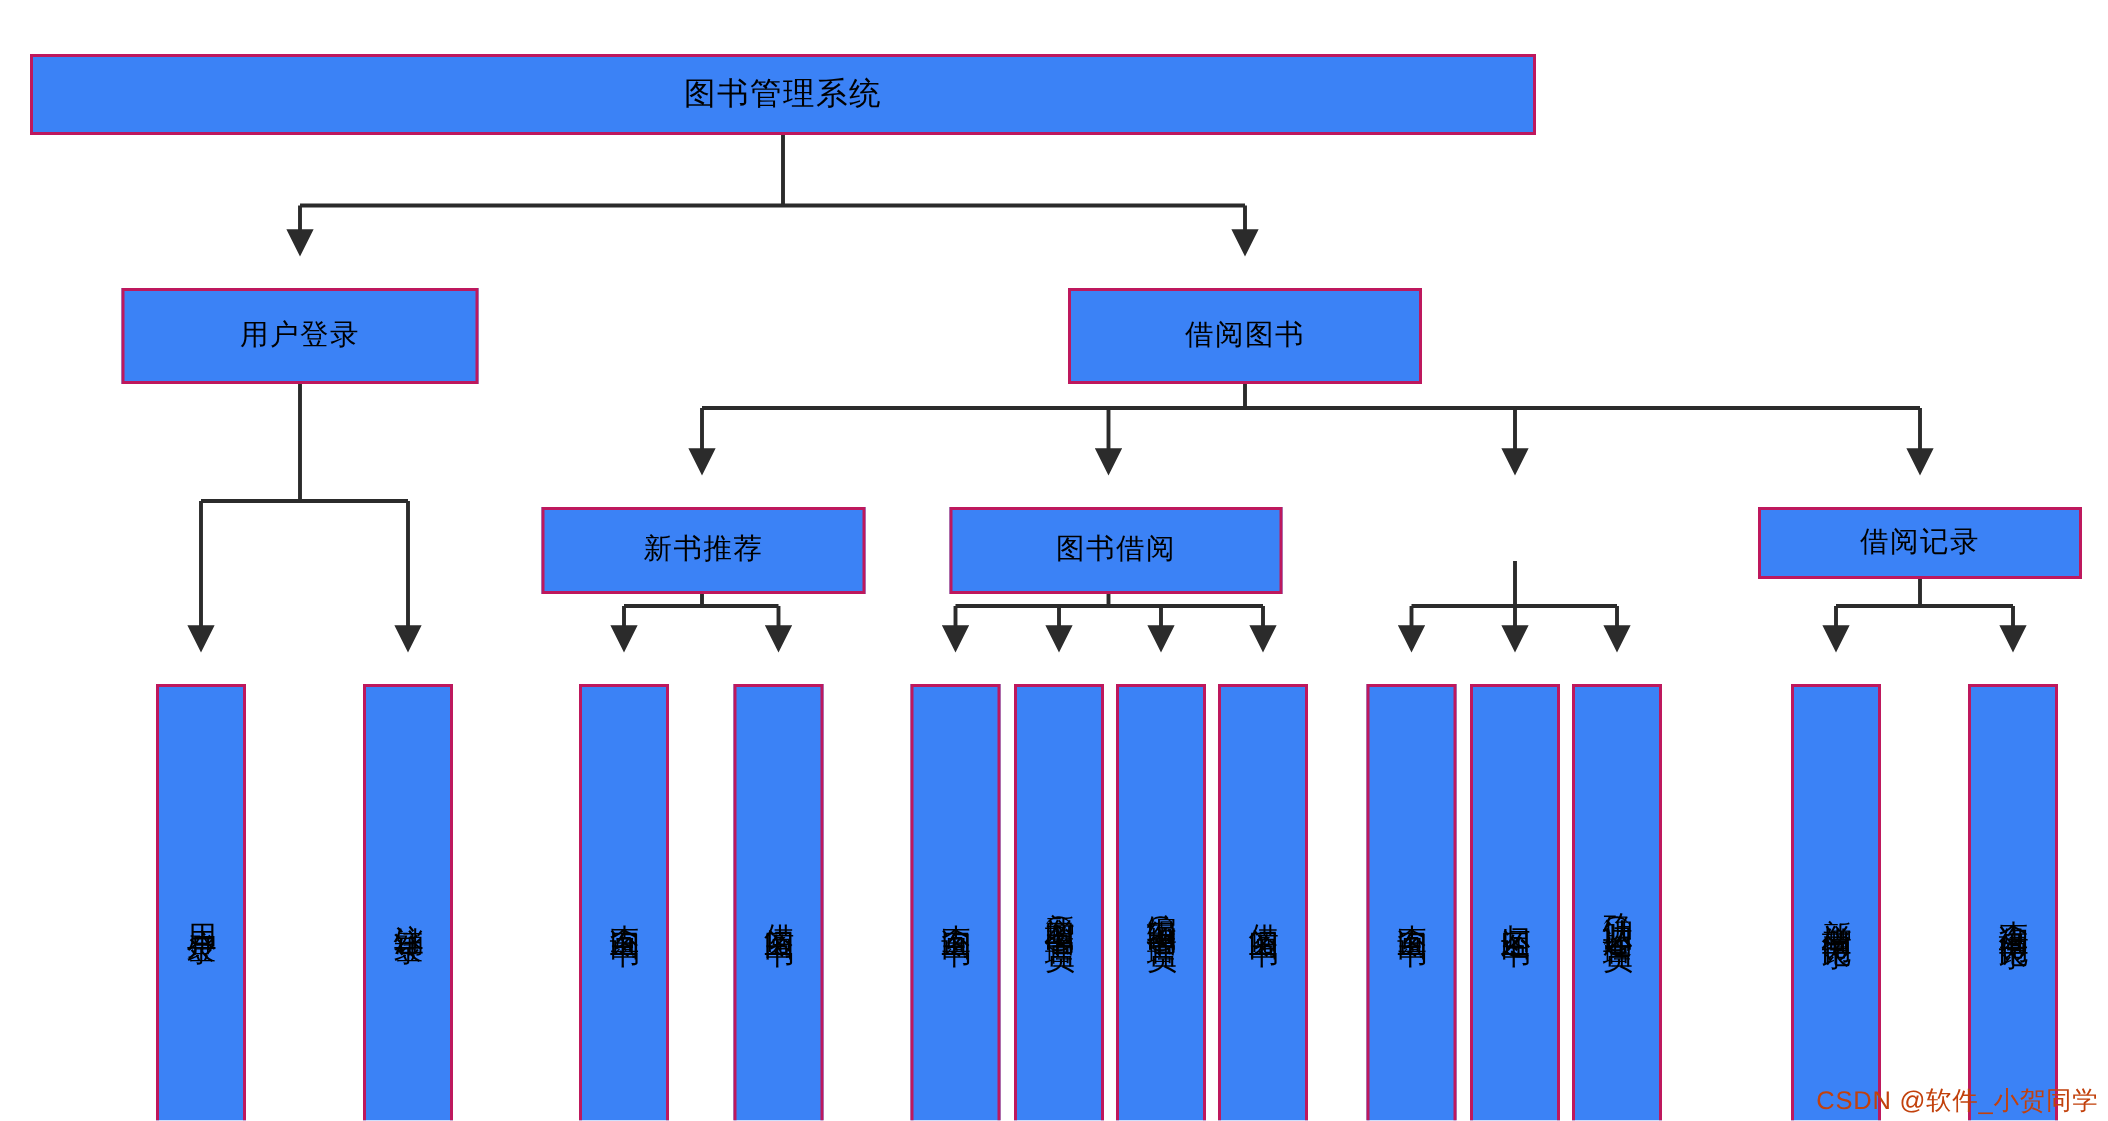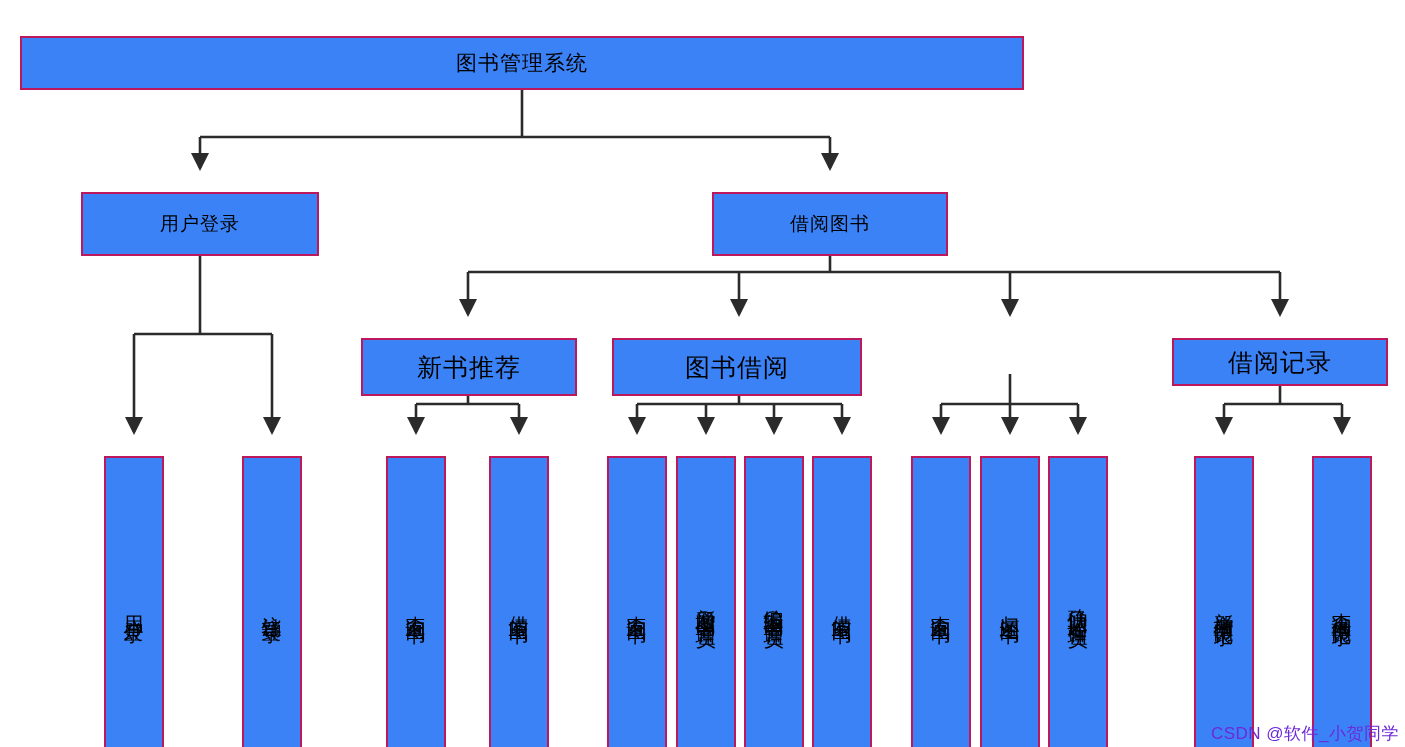--- a/index.html
+++ b/index.html
@@ -40,21 +40,21 @@
   }
   .node.root {
     font-size: 21px;
     letter-spacing: 1px;
   }
   .node.level1 {
     font-size: 19px;
     letter-spacing: 1px;
   }
   .node.level2 {
-    font-size: 25px;
+    font-size: 19px;
     letter-spacing: 1px;
   }
   .node.leaf {
     font-size: 20px;
   }
   .node .label {
     display: block;
     text-align: center;
     line-height: 1.28;
   }
@@ -63,21 +63,21 @@
     text-orientation: upright;
     letter-spacing: 3px;
     line-height: 1;
     white-space: nowrap;
   }
   #watermark {
     position: absolute;
     right: 6px;
     bottom: 2px;
     font-size: 17px;
-    color: #6d28d9;
+    color: #c2410c;
     letter-spacing: 0.5px;
     z-index: 3;
     white-space: nowrap;
   }
 </style>
 </head>
 <body>
 
 <div id="diagram-canvas">
 
@@ -138,21 +138,21 @@
   <div class="node level1" style="left:81px; top:170px; width:238px; height:64px;">
     <span class="label">用户登录</span>
   </div>
   <div class="node level1" style="left:712px; top:170px; width:236px; height:64px;">
     <span class="label">借阅图书</span>
   </div>
 
   <div class="node level2" style="left:361px; top:316px; width:216px; height:58px;">
     <span class="label">新书推荐</span>
   </div>
-  <div class="node level2" style="left:612px; top:316px; width:250px; height:58px;">
+  <div class="node level2" style="left:633px; top:316px; width:222px; height:58px;">
     <span class="label">图书借阅</span>
   </div>
   <div class="node level2" style="left:1172px; top:316px; width:216px; height:48px;">
     <span class="label">借阅记录</span>
   </div>
 
   <div class="node leaf" style="left:104px; top:434px; width:60px; height:300px;">
     <span class="label">用户登录</span>
   </div>
   <div class="node leaf" style="left:242px; top:434px; width:60px; height:300px;">

